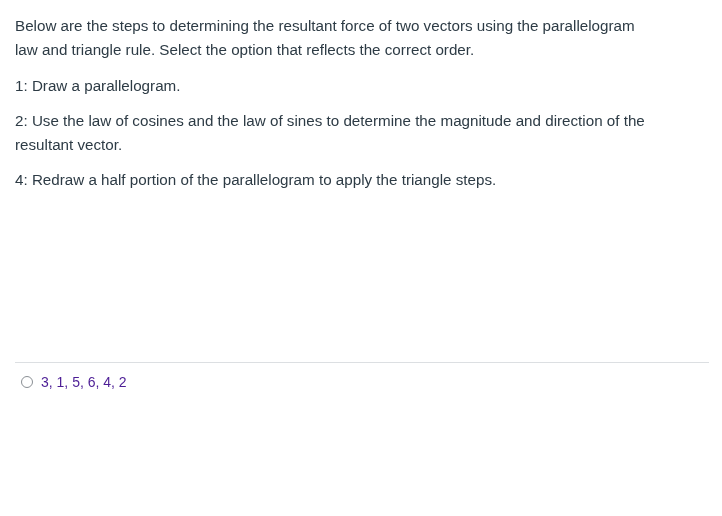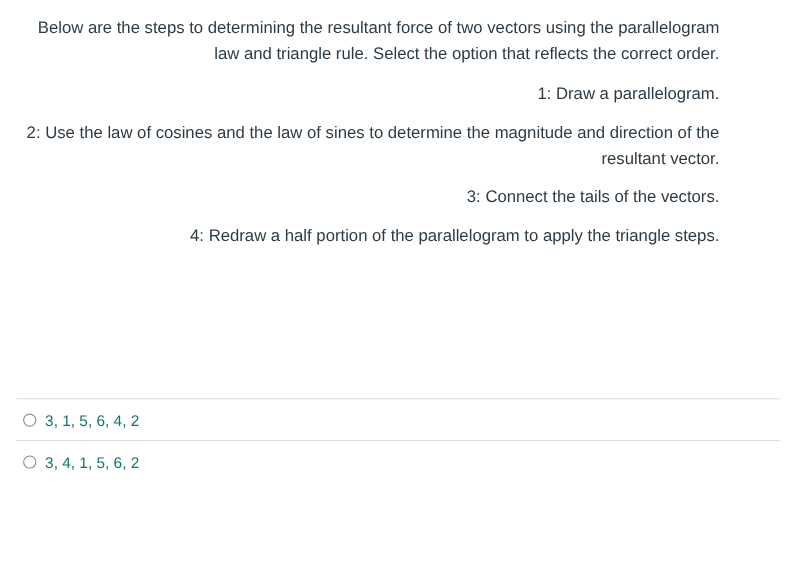--- a/index.html
+++ b/index.html
@@ -2,51 +2,46 @@
 <html><head>
   <meta charset="utf-8">
   <style>
     html, body { margin: 0; padding: 0; background: #ffffff; }
     body {
       width: 722px; height: 516px; overflow: hidden;
       font-family: "Liberation Sans", "DejaVu Sans", sans-serif;
       color: #2d3b45;
       font-size: 15.2px;
     }
-    .question { position: relative; width: 668px; text-align: right; }
+    .question { position: relative; width: 668px; }
     .stem { padding: 14px 14px 0 15px; }
     .stem p { margin: 0 0 11px 0; line-height: 24px; }
     .stem p.intro { margin-bottom: 12px; }
     .answers { position: absolute; left: 15px; top: 362px; width: 694px; }
     .answer {
       height: 38px; border-top: 1px solid #dcdfe2;
       display: flex; align-items: center; box-sizing: border-box;
     }
     .radio {
       width: 12px; height: 12px; border: 1px solid #8a8f94; border-radius: 50%;
       margin-left: 6px; margin-right: 8px; box-sizing: border-box; background: #fff;
       flex: 0 0 auto;
     }
-    .answer-label { font-size: 14px; color: #0f766e; }
+    .answer-label { font-size: 14px; color: #4c1d95; }
   </style>
 </head>
 <body>
 
 <div class="question">
   <div class="stem">
     <p class="intro">Below are the steps to determining the resultant force of two vectors using the parallelogram law and triangle rule. Select the option that reflects the correct order.</p>
     <p>1: Draw a parallelogram.</p>
     <p>2: Use the law of cosines and the law of sines to determine the magnitude and direction of the resultant vector.</p>
-    <p>3: Connect the tails of the vectors.</p>
     <p>4: Redraw a half portion of the parallelogram to apply the triangle steps.</p>
   </div>
 
   <div class="answers">
     <label class="answer">
       <span class="radio"></span>
       <span class="answer-label">3, 1, 5, 6, 4, 2</span>
     </label>
-    <label class="answer">
-      <span class="radio"></span>
-      <span class="answer-label">3, 4, 1, 5, 6, 2</span>
-    </label>
   </div>
 </div>
 
 </body></html>

